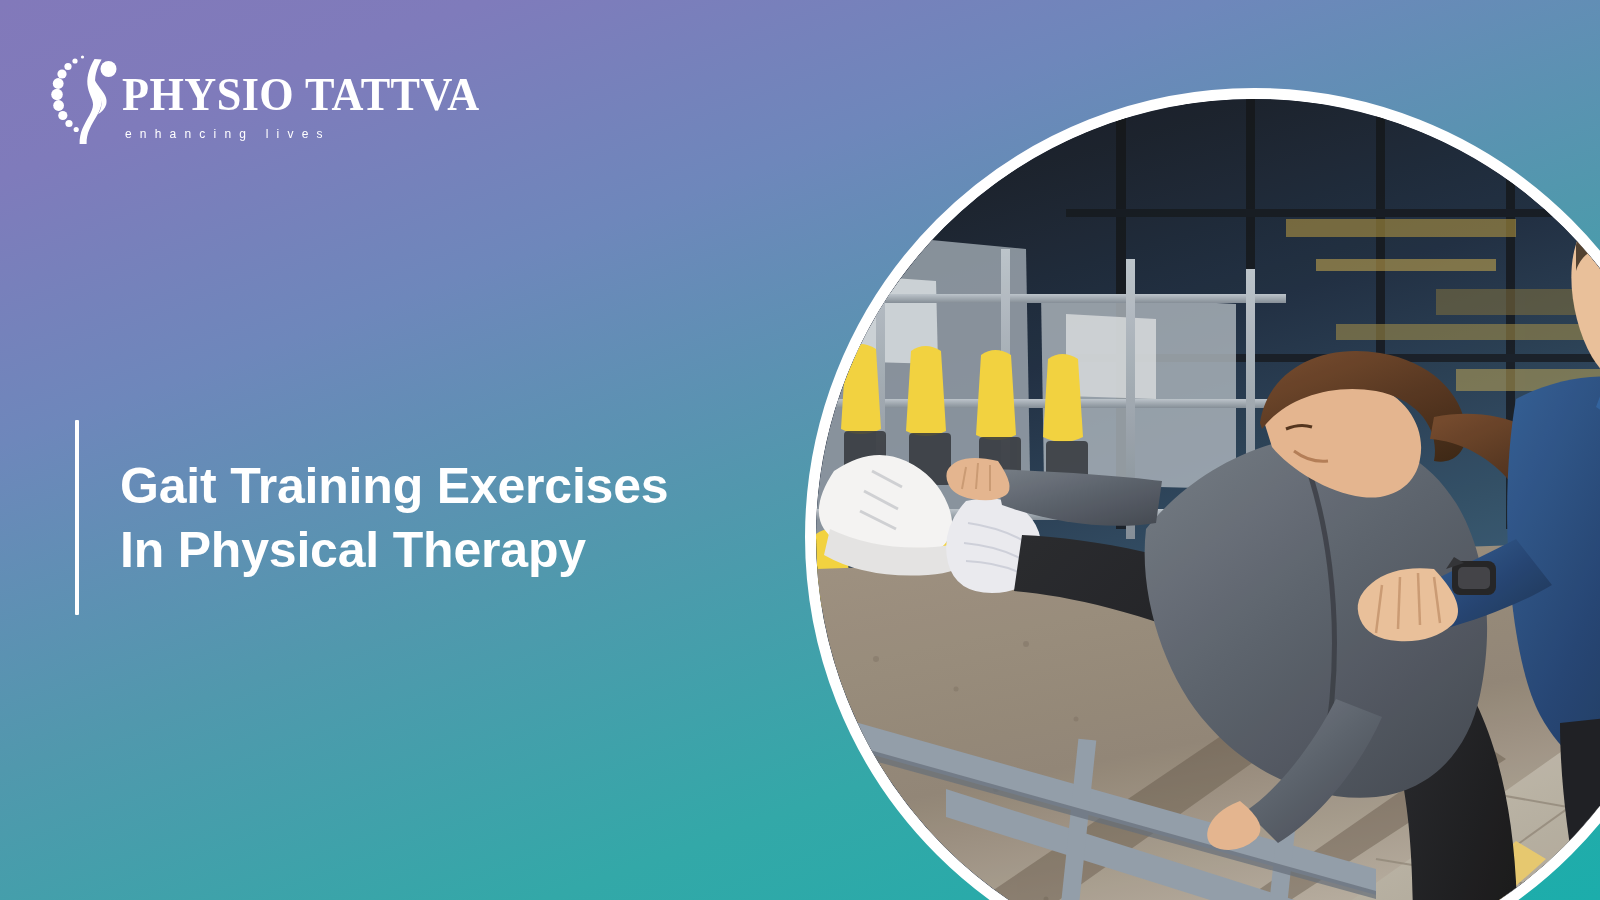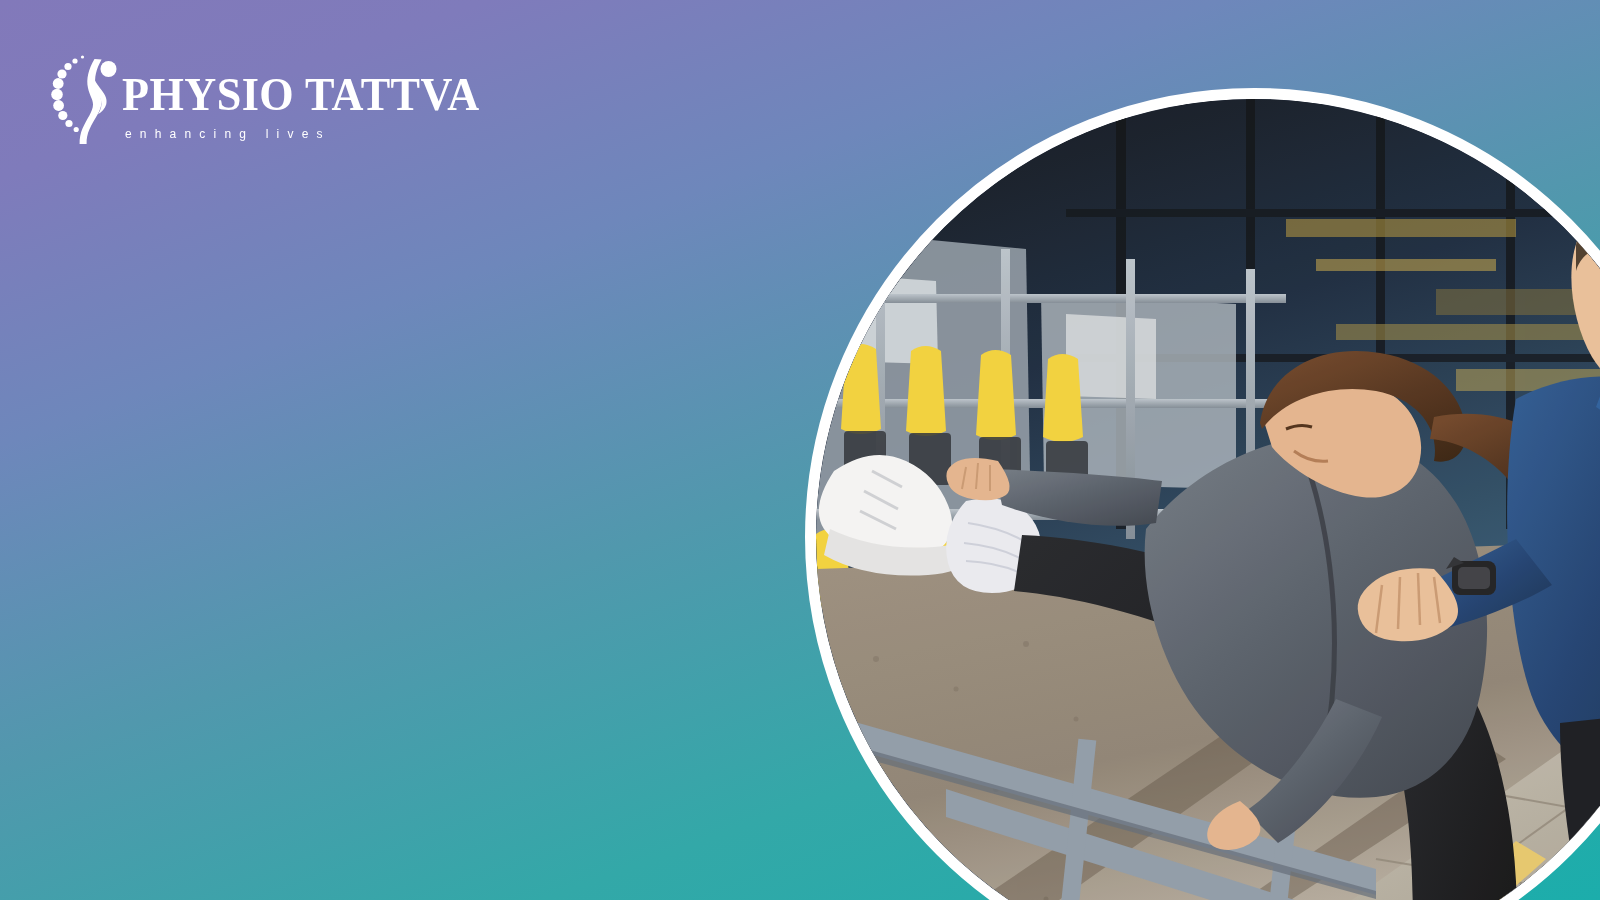--- a/index.html
+++ b/index.html
@@ -162,20 +162,25 @@
           <circle cx="64.5" cy="17.0" r="8.0"></circle>
         </g>
       </svg>
     </div>
     <div class="logo-text">
       <div class="logo-wordmark">PHYSIO TATTVA</div>
       <div class="logo-tagline">enhancing lives</div>
     </div>
   </div>
 
+  <div class="headline-wrap">
+    <div class="headline-rule"></div>
+    <h1 class="headline">Gait Training Exercises
+In Physical Therapy</h1>
+  </div>
 
   <div class="photo-circle">
     <div class="photo-inner">
       <svg viewBox="0 0 876 876" preserveAspectRatio="xMidYMid slice" xmlns="http://www.w3.org/2000/svg" aria-hidden="true">
         <defs>
           <linearGradient id="skyGlass" x1="0" y1="0" x2="0.3" y2="1">
             <stop offset="0%" stop-color="#0c1119"></stop>
             <stop offset="35%" stop-color="#17283f"></stop>
             <stop offset="70%" stop-color="#2f536f"></stop>
             <stop offset="100%" stop-color="#5d7183"></stop>

